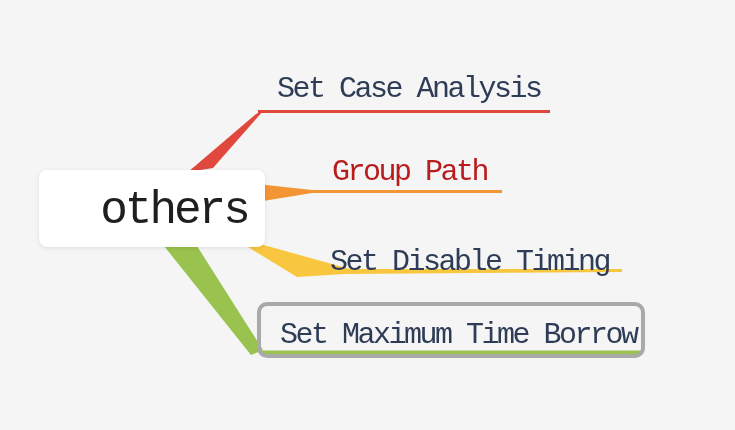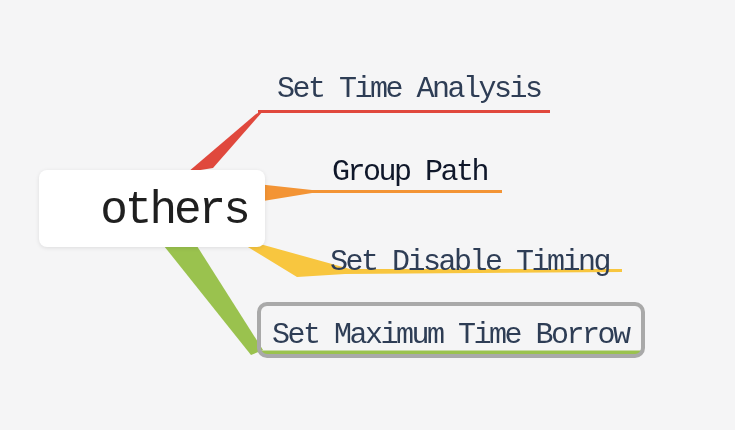--- a/index.html
+++ b/index.html
@@ -84,23 +84,23 @@
     <polygon points="243,244 260,244 350,269 622,269 622,272 345,274 297,277" fill="#f8c63f"></polygon>
 
     <polygon points="164,246 197,246 263,350 251,355" fill="#9ac24e"></polygon>
     <rect x="259" y="350.5" width="384" height="3.5" fill="#9ac24e"></rect>
   </svg>
 
   <div class="root-node" style="background: rgb(255, 255, 255);">
     <span class="root-label" style="color: rgb(31, 31, 31);">others</span>
   </div>
 
-  <div class="branch-label" style="left: 277px; top: 74px; color: rgb(46, 61, 85);">Set Time Analysis</div>
+  <div class="branch-label" style="left: 277px; top: 74px; color: rgb(46, 61, 85);">Set Case Analysis</div>
 
-  <div class="branch-label" style="left: 332px; top: 157px; color: #0f172a;">Group Path</div>
+  <div class="branch-label" style="left: 332px; top: 157px; color: #b91c1c;">Group Path</div>
 
   <div class="branch-label" style="left: 330px; top: 247px; color: rgb(46, 61, 85);">Set Disable Timing</div>
 
   <div class="selected-node" style="border-color: rgb(169, 169, 169);">
-    <div class="branch-label" style="color: rgb(46, 61, 85);">Set Maximum Time Borrow</div>
+    <div class="branch-label" style="color: rgb(46, 61, 85); margin-left: 8px;">Set Maximum Time Borrow</div>
   </div>
 
 </div>
 
 </body></html>

